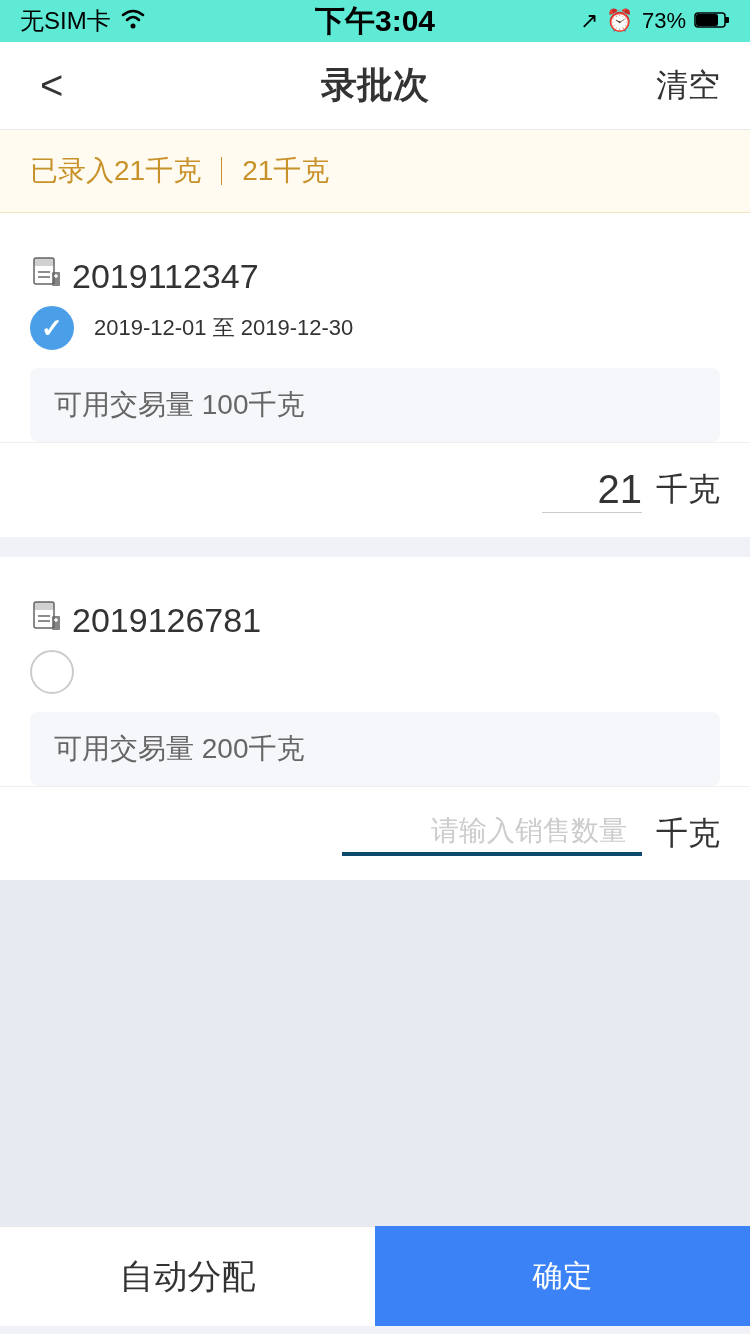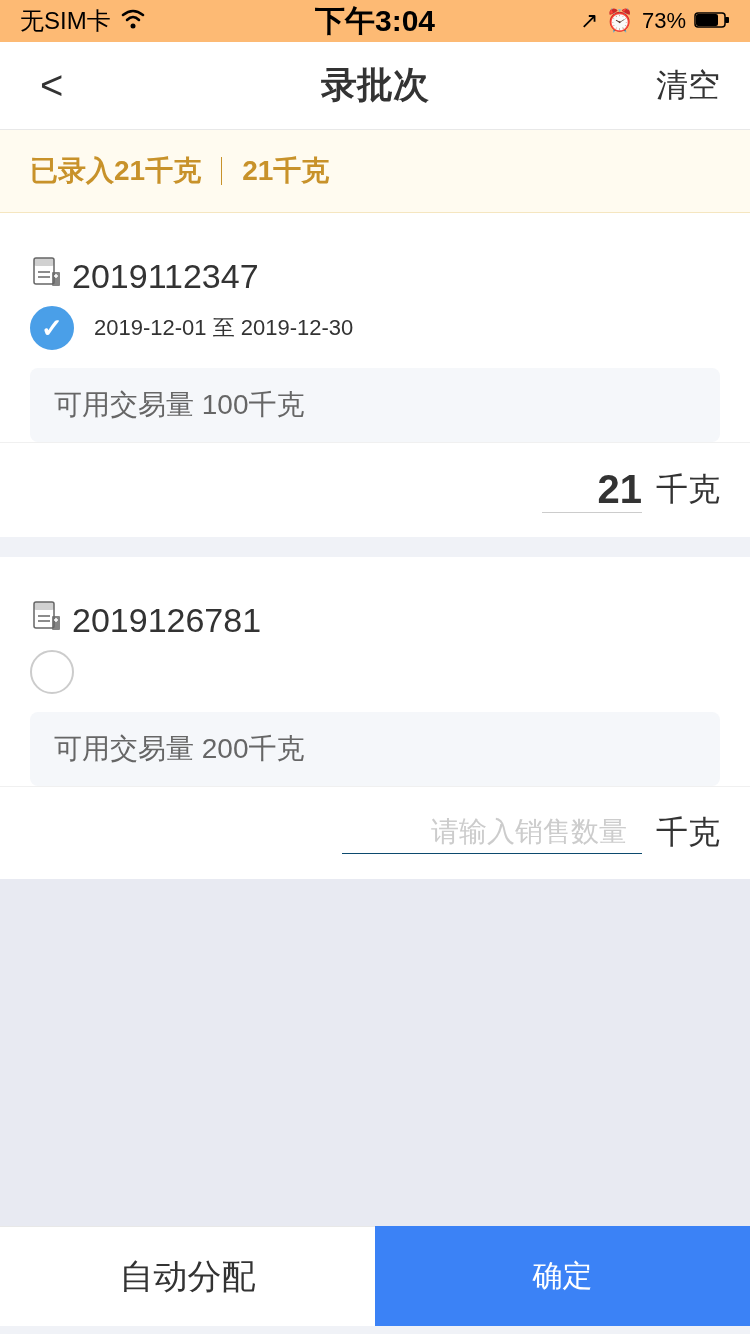--- a/index.html
+++ b/index.html
@@ -9,21 +9,21 @@
       min-height: 1334px;
       font-family: -apple-system, "PingFang SC", "Helvetica Neue", Arial, sans-serif;
       background: #f0f2f7;
       overflow-x: hidden;
     }
 
     
     .status-bar {
       width: 750px;
       height: 42px;
-      background: #fdba74;
+      background: #5eead4;
       display: flex;
       align-items: center;
       justify-content: space-between;
       padding: 0 20px;
       font-size: 26px;
       gap: 28px;
     }
     .status-left {
       display: flex;
       align-items: center;
@@ -79,21 +79,20 @@
 
     
     .summary-bar {
       width: 750px;
       background: #fffbf0;
       padding: 22px 30px;
       display: flex;
       align-items: center;
       gap: 20px;
       border-bottom: 1px solid #f5e6c0;
-      font-weight: bold;
     }
     .summary-text {
       font-size: 28px;
       color: #c8922a;
     }
     .summary-divider {
       width: 1px;
       height: 28px;
       background: #c8922a;
     }
@@ -194,21 +193,21 @@
       border-top: 1px solid #f0f0f0;
     }
     .qty-input {
       border: none;
       outline: none;
       font-size: 32px;
       color: #333;
       text-align: right;
       width: 300px;
       background: transparent;
-      border-bottom: 1px solid #0c4a6e;
+      border-bottom: 4px solid #0c4a6e;
       padding-bottom: 4px;
       font-family: Liberation Serif, serif;
     }
     .qty-input::placeholder {
       color: #ccc;
       font-size: 28px;
     }
     .input-unit {
       font-size: 32px;
       color: #333;
@@ -312,21 +311,21 @@
   </div>
   <div class="batch-date-row">
     <div class="radio-circle checked"></div>
     <span class="batch-date">2019-12-01 至 2019-12-30</span>
   </div>
   <div class="batch-available">可用交易量 100千克</div>
 </div>
 
 <div class="amount-row">
   <div class="amount-underline">
-    <span style="font-size:40px; font-weight:700; color:#333;">21</span>
+    <span style="font-size:40px; font-weight:400; color:#333;">21</span>
   </div>
   <span class="amount-unit">千克</span>
 </div>
 
 <div class="section-divider"></div>
 
 <div class="batch-item">
   <div class="batch-header">
     <span class="batch-icon">
       <svg width="32" height="32" viewBox="0 0 32 32">

